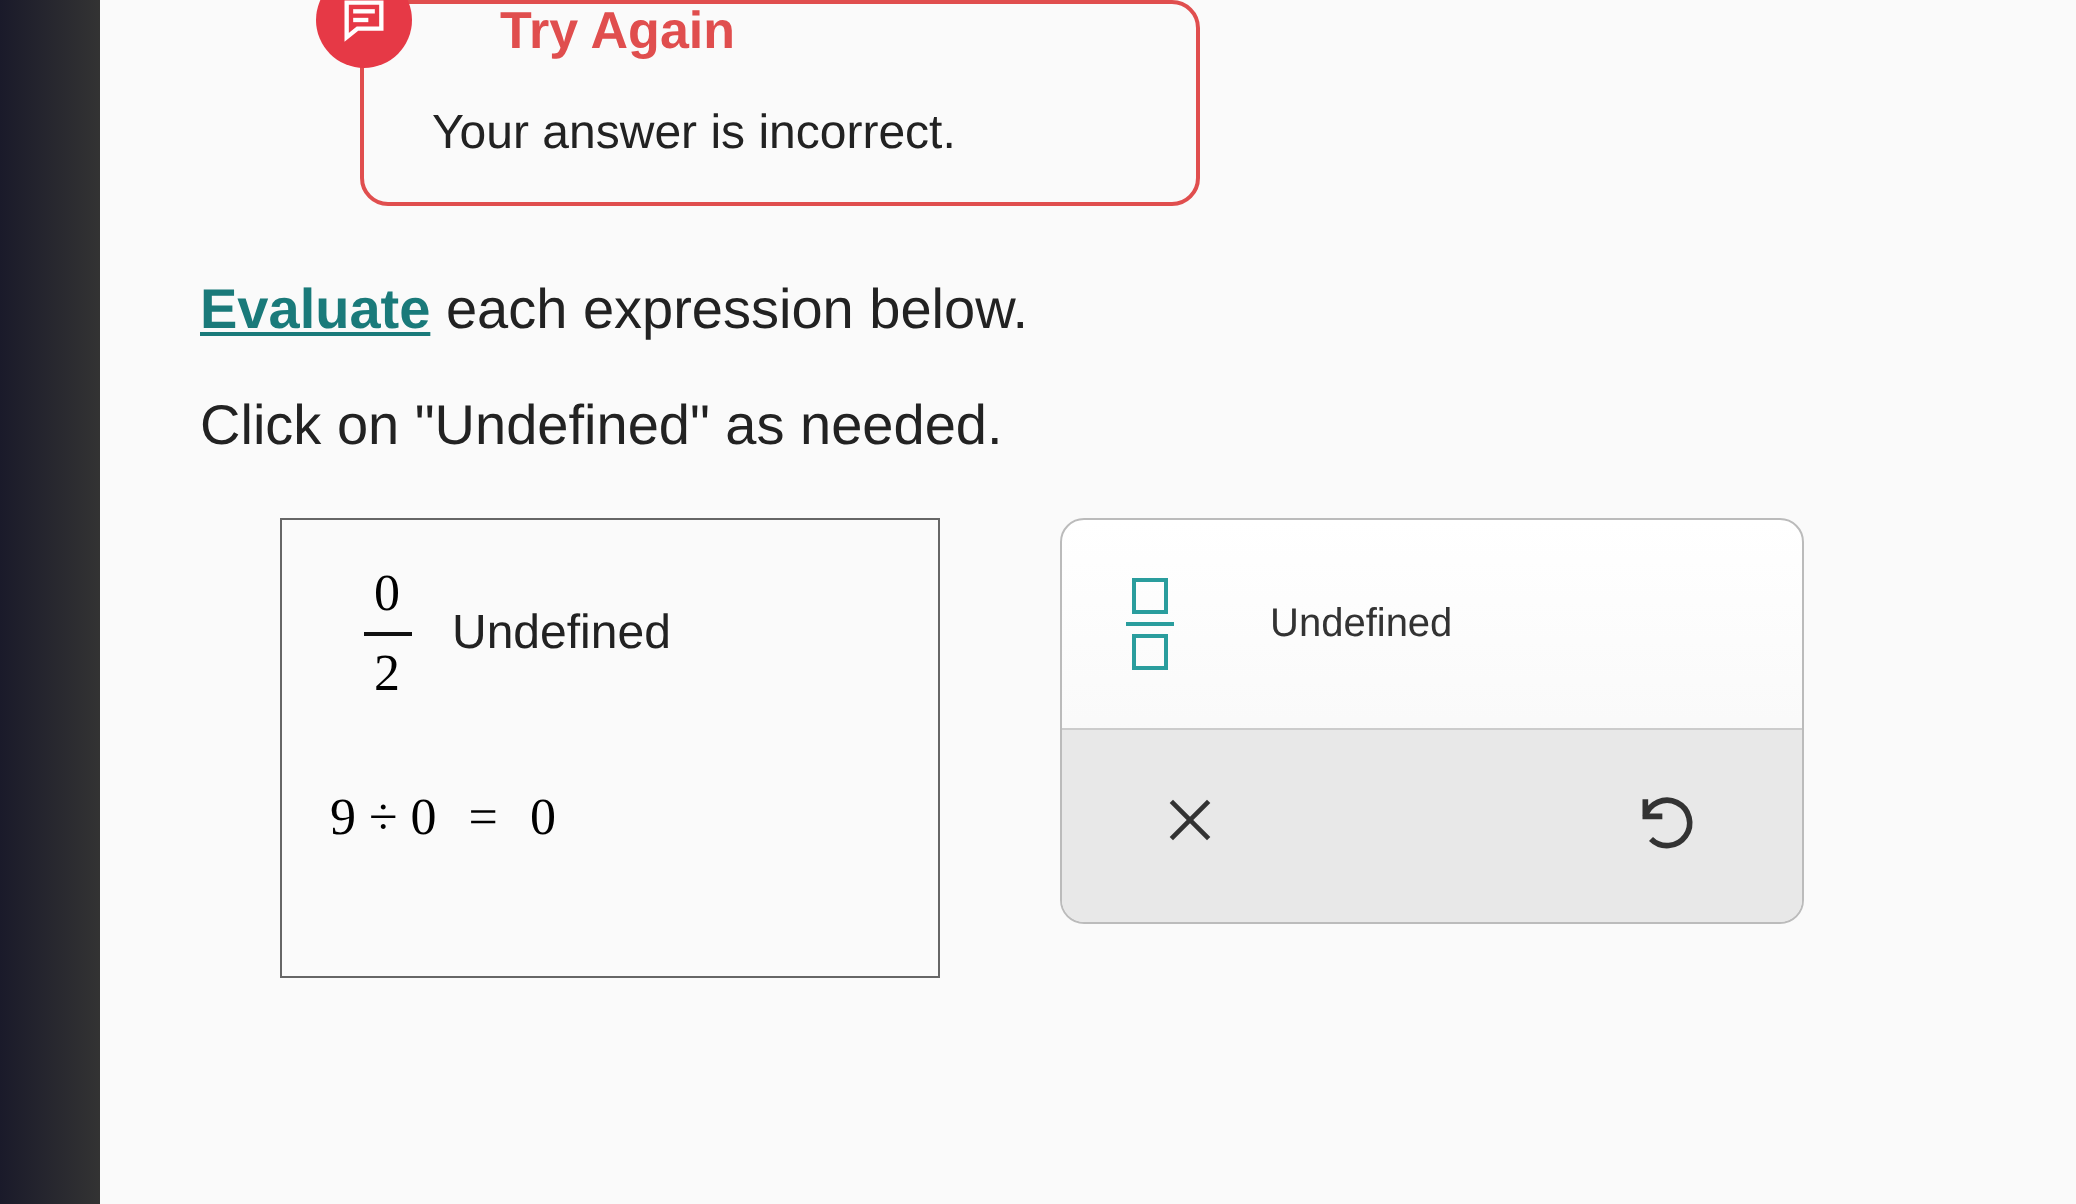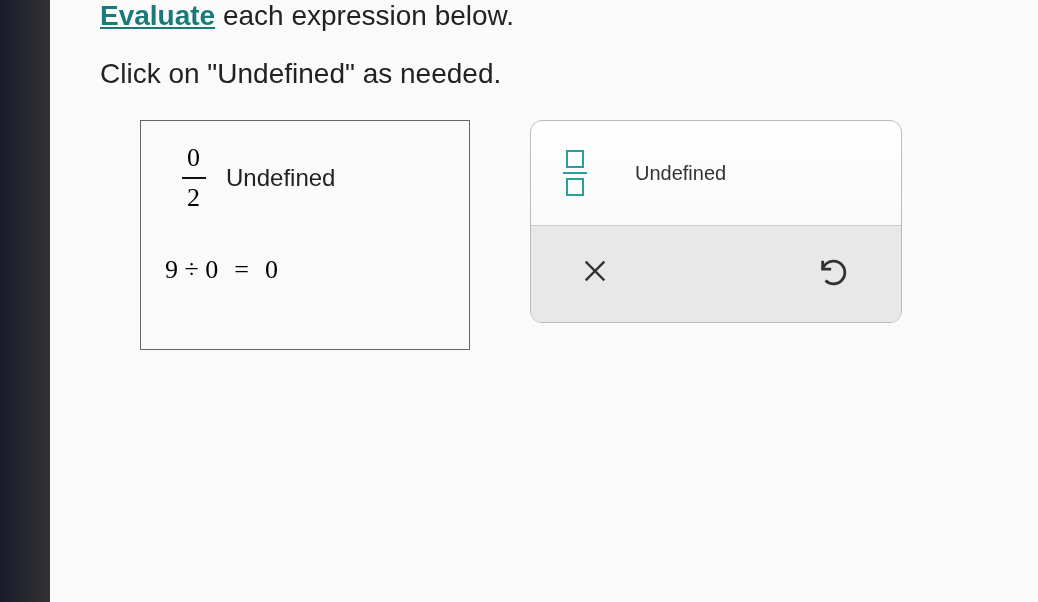--- a/index.html
+++ b/index.html
@@ -150,20 +150,31 @@
   }
   .undo-icon svg { width: 34px; height: 34px; }
 </style>
 </head>
 <body>
 
 <div class="dark-edge"></div>
 
 <div class="content">
 
+  <div class="try-again-box">
+    <div class="chat-icon">
+      <svg viewBox="0 0 24 24" fill="none" stroke="#fff" stroke-width="2">
+        <path d="M4 4h16v12H9l-5 4V4z" fill="none"></path>
+        <line x1="7" y1="8" x2="17" y2="8"></line>
+        <line x1="7" y1="12" x2="14" y2="12"></line>
+      </svg>
+    </div>
+    <div class="try-title">Try Again</div>
+    <div class="try-sub">Your answer is incorrect.</div>
+  </div>
 
   <div class="instructions">
     <span class="eval-link">Evaluate</span><span> each expression below.</span>
   </div>
   <div class="instructions">Click on "Undefined" as needed.</div>
 
   <div class="work-row">
 
     <div class="answer-box">
       <div class="frac-row">

